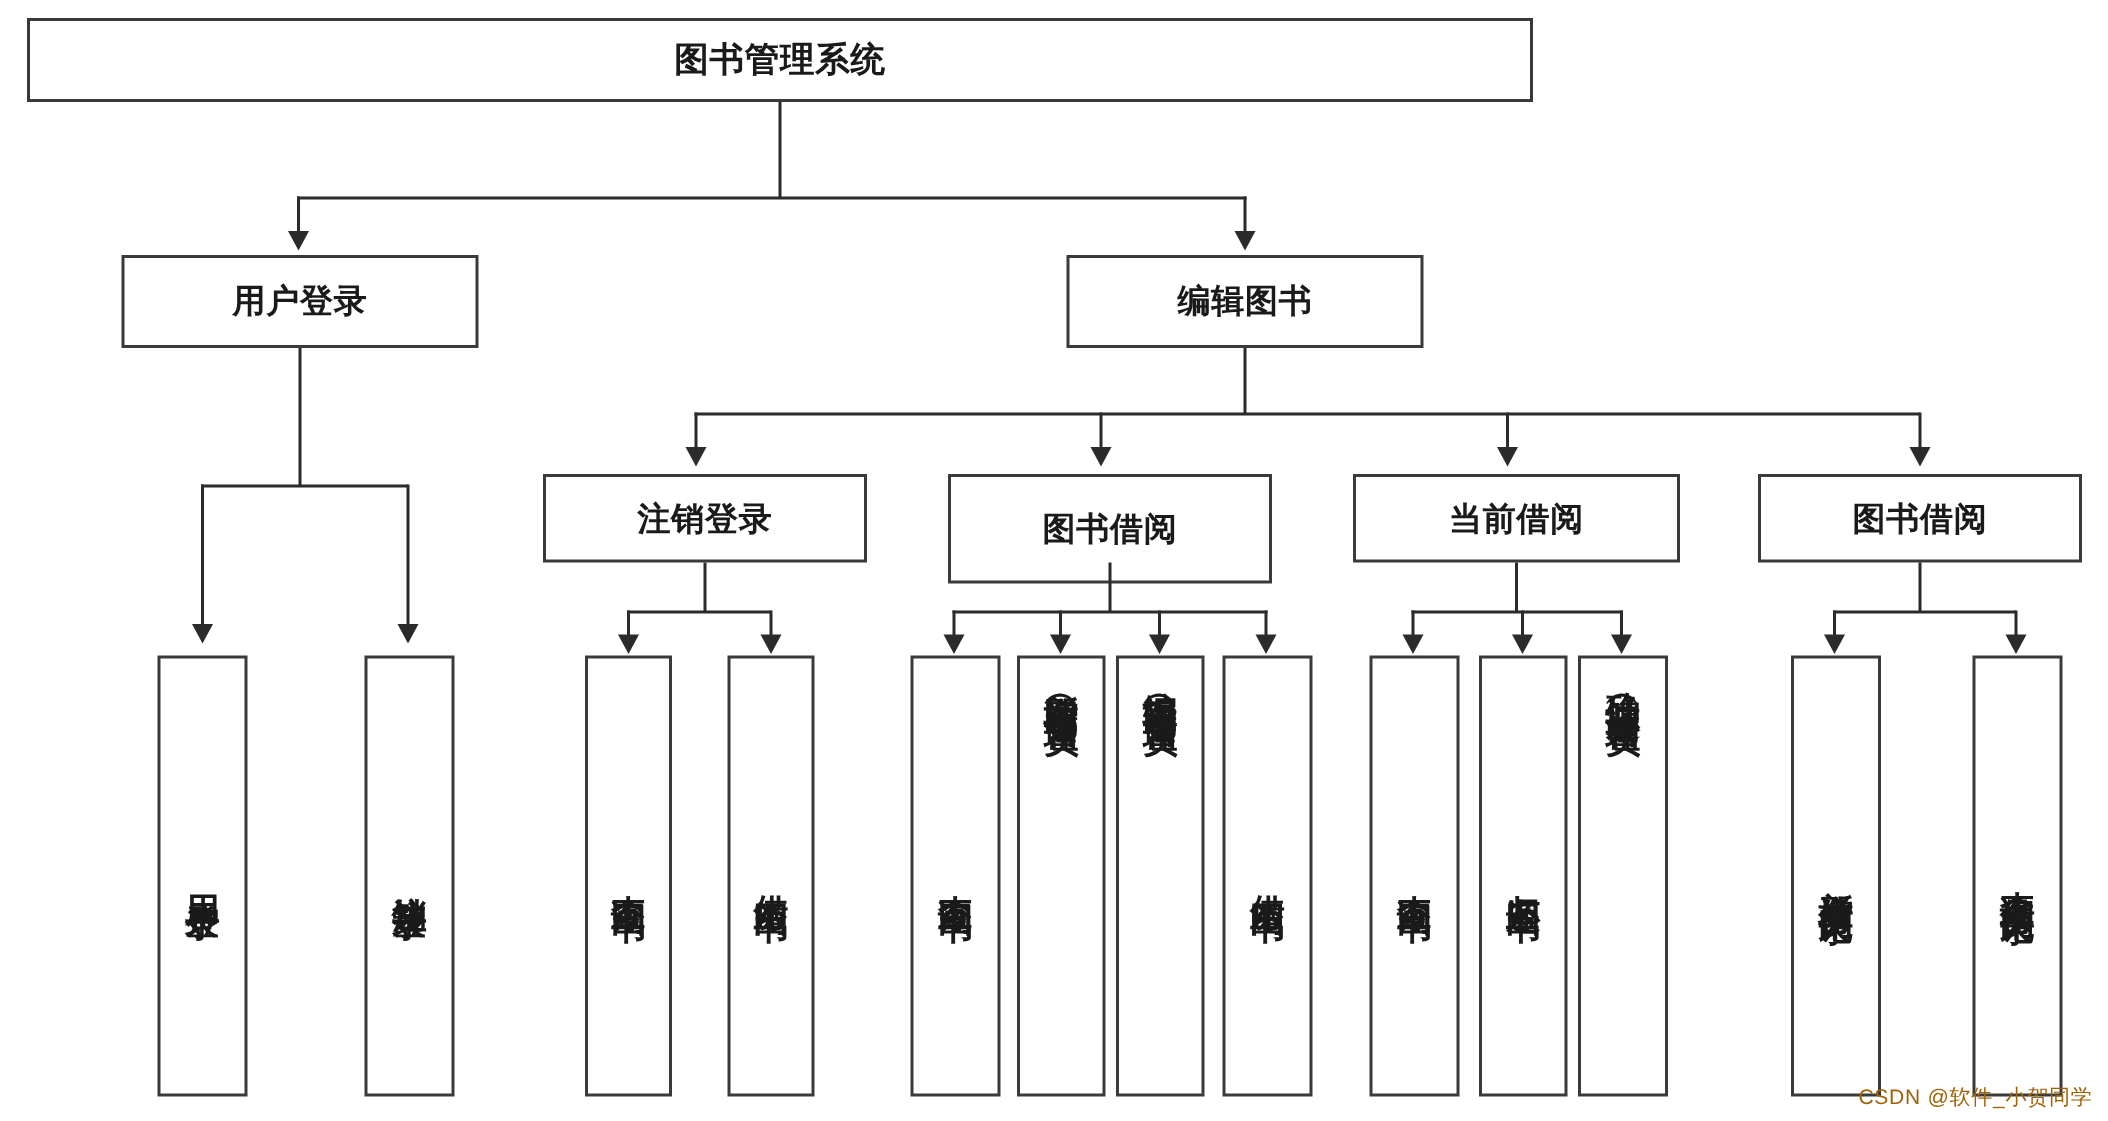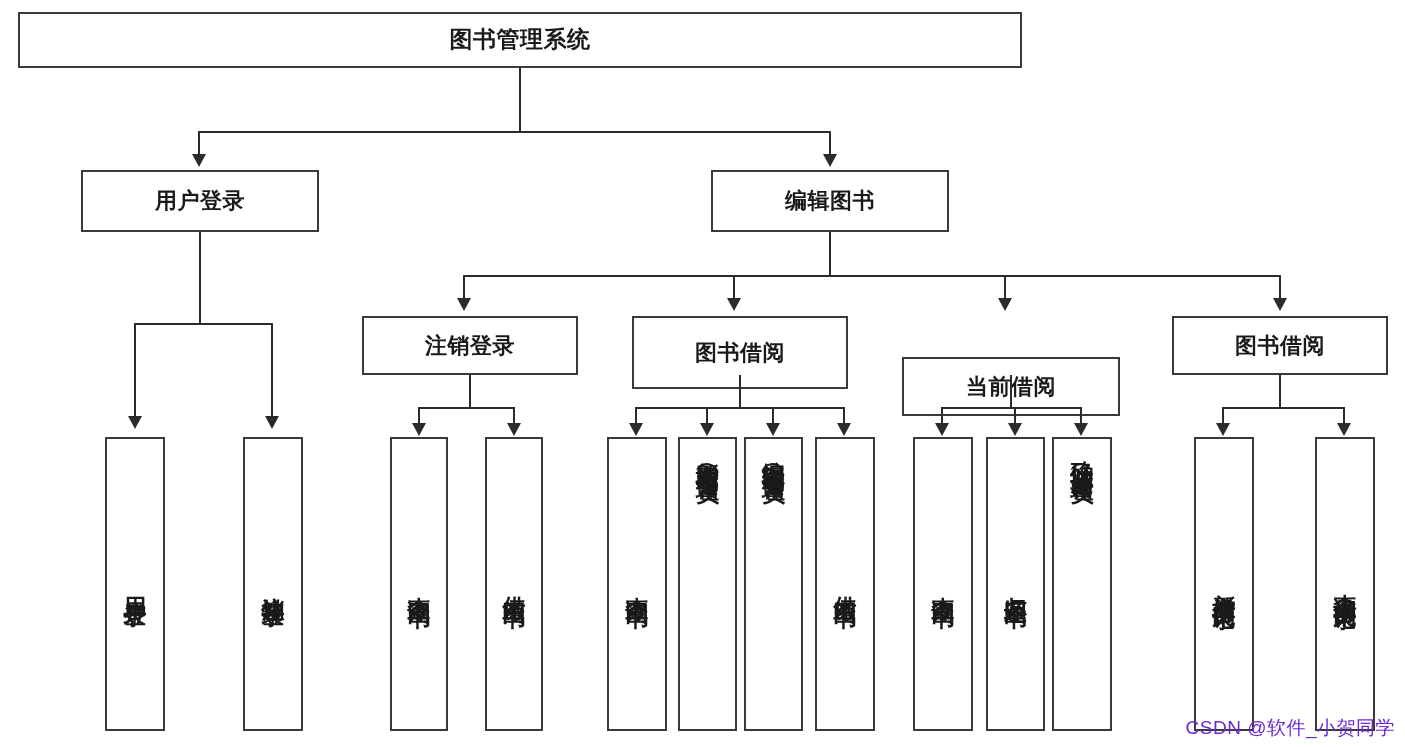--- a/index.html
+++ b/index.html
@@ -73,22 +73,22 @@
     height: 0;
     border-left: 7px solid transparent;
     border-right: 7px solid transparent;
     border-top: 13px solid #2b2b2b;
   }
 
   .watermark {
     position: absolute;
     right: 10px;
     bottom: 6px;
-    font-size: 19px;
-    color: #6d28d9;
+    font-size: 14px;
+    color: #a16207;
     white-space: nowrap;
     letter-spacing: 0.5px;
   }
 </style>
 </head>
 <body>
 
 <div id="canvas">
 
   <div class="node h" id="node-root" style="left:18px; top:12px; width:1004px; height:56px;">
@@ -132,21 +132,21 @@
   <div class="arrow" style="left:1273px; top:298px;"></div>
 
   <div class="node h" id="node-new-book-rec" style="left:362px; top:316px; width:216px; height:59px;">
     <span class="node-label">注销登录</span>
   </div>
 
   <div class="node h" id="node-book-borrow" style="left:632px; top:316px; width:216px; height:73px;">
     <span class="node-label">图书借阅</span>
   </div>
 
-  <div class="node h" id="node-current-borrow" style="left:902px; top:316px; width:218px; height:59px;margin-top:41px;">
+  <div class="node h" id="node-current-borrow" style="left:902px; top:316px; width:218px; height:59px;">
     <span class="node-label">当前借阅</span>
   </div>
 
   <div class="node h" id="node-borrow-record" style="left:1172px; top:316px; width:216px; height:59px;">
     <span class="node-label">图书借阅</span>
   </div>
 
   <div class="edge vline" style="left:469px; top:375px; height:33px;"></div>
   <div class="edge hline" style="left:418px; top:407px; width:96px;"></div>
   <div class="edge vline" style="left:418px; top:407px; height:17px;"></div>

